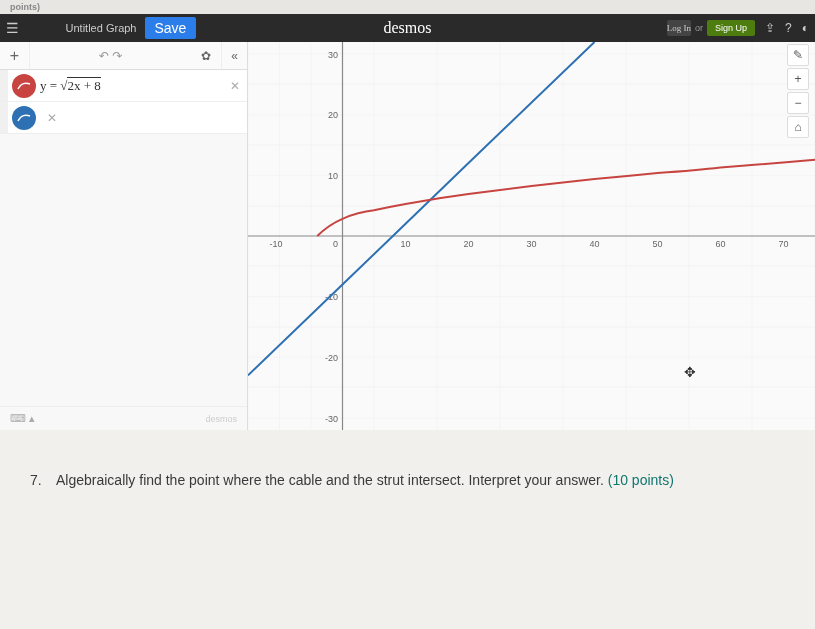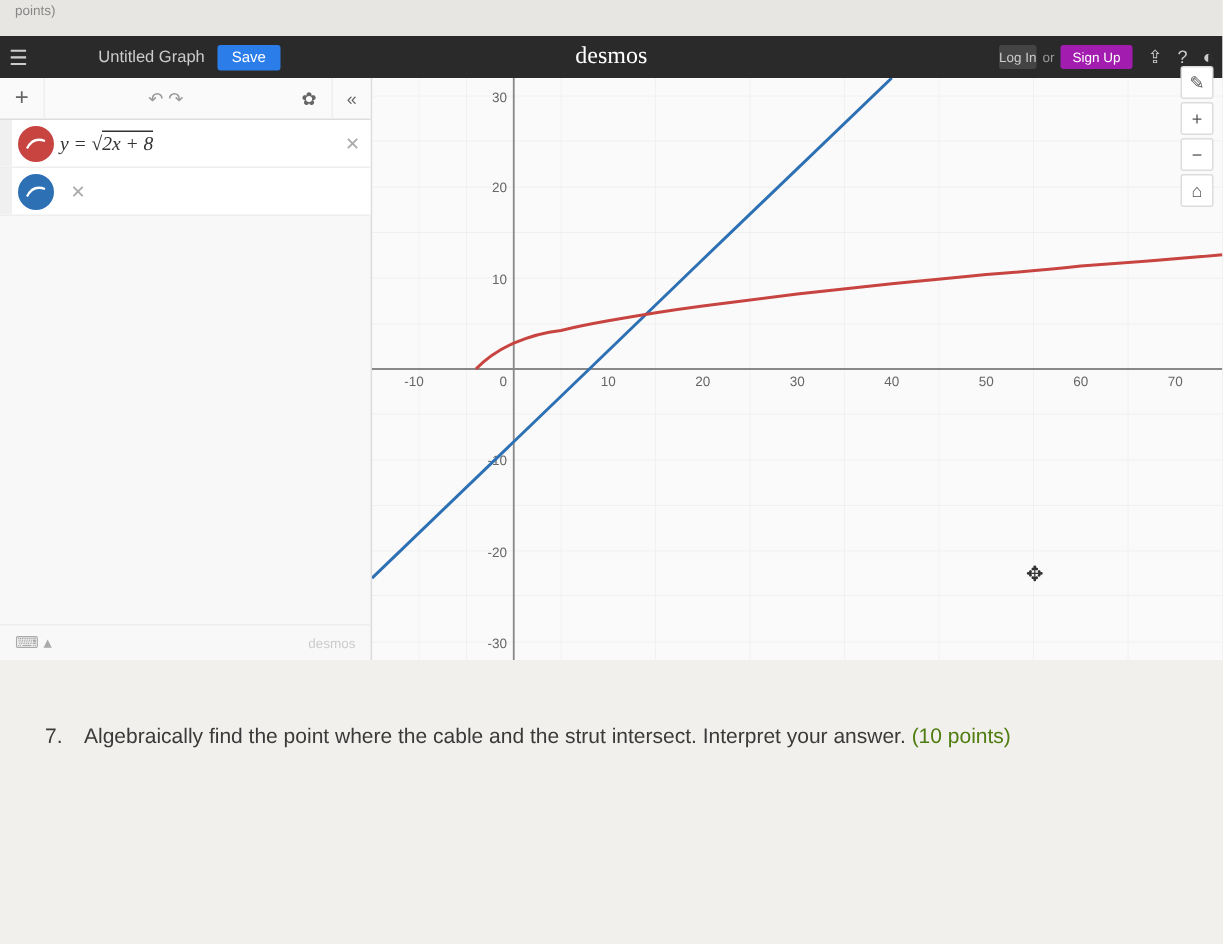--- a/index.html
+++ b/index.html
@@ -1,65 +1,65 @@
 <!DOCTYPE html>
 <html><head>
   <meta charset="utf-8">
   <style>
     * { box-sizing: border-box; margin: 0; padding: 0; }
     body { font-family: Arial, sans-serif; background: #f2f0ed; width: 815px; height: 629px; overflow: hidden; position: relative; }
     
-    .top-cut { height: 24px; background: #e8e6e3; padding: 2px 10px; font-size: 9px; color: #888; }
+    .top-cut { height: 14px; background: #e8e6e3; padding: 2px 10px; font-size: 9px; color: #888; font-weight: bold; }
     
     .header { background: #2a2a2a; height: 28px; display: flex; align-items: center; padding: 0 6px; position: relative; }
     .menu-icon { color: #ccc; font-size: 14px; margin-right: 8px; cursor: pointer; }
     .title { color: #ccc; font-size: 11px; margin-right: 8px; margin-left: 39px; }
-    .save-btn { background: #2b7de9; color: #fff; border: none; padding: 3px 10px; font-size: 10px; cursor: pointer; border-radius: 2px; }
+    .save-btn { background: #2b7de9; color: #fff; border: none; padding: 3px 10px; font-size: 14px; cursor: pointer; border-radius: 2px; }
     .brand { position: absolute; left: 50%; transform: translateX(-50%); color: #fff; font-size: 16px; font-family: serif; }
     .header-right { margin-left: auto; display: flex; align-items: center; gap: 4px; }
-    .login-btn { background: #444; color: #ccc; border: none; padding: 3px 0; font-size: 9px; cursor: pointer; border-radius: 2px; }
+    .login-btn { background: #444; color: #ccc; border: none; padding: 3px 0; font-size: 9px; cursor: pointer; border-radius: 2px; font-family: Liberation Serif, serif; }
     .or-txt { color: #999; font-size: 9px; }
-    .signup-btn { background: #a21caf; color: #fff; border: none; padding: 3px 8px; font-size: 9px; cursor: pointer; border-radius: 2px; }
+    .signup-btn { background: #4d7c0f; color: #fff; border: none; padding: 3px 8px; font-size: 9px; cursor: pointer; border-radius: 2px; }
     .hdr-icon { color: #ccc; font-size: 12px; margin-left: 6px; cursor: pointer; }
     
     .main { display: flex; height: 388px; }
     .sidebar { width: 248px; background: #f8f8f8; border-right: 1px solid #ddd; display: flex; flex-direction: column; }
     .sb-toolbar { height: 28px; display: flex; align-items: center; border-bottom: 1px solid #ddd; background: #fafafa; }
     .sb-add { width: 30px; text-align: center; font-size: 16px; color: #666; cursor: pointer; border-right: 1px solid #eee; height: 100%; line-height: 28px; }
     .sb-undo { flex: 1; text-align: center; color: #999; font-size: 12px; cursor: pointer; }
     .sb-gear { width: 30px; text-align: center; color: #666; font-size: 12px; cursor: pointer; }
     .sb-collapse { width: 26px; text-align: center; color: #666; font-size: 12px; cursor: pointer; border-left: 1px solid #eee; height: 100%; line-height: 28px; }
     
     .expr-row { display: flex; align-items: center; height: 32px; border-bottom: 1px solid #eee; background: #fff; }
     .expr-handle { width: 8px; background: #f0f0f0; height: 100%; }
     .expr-icon { width: 24px; height: 24px; border-radius: 50%; margin: 0 4px; display: flex; align-items: center; justify-content: center; }
     .ic-red { background: #c74440; }
     .ic-blue { background: #2d70b3; }
     .expr-icon svg { width: 14px; height: 14px; }
-    .expr-text { flex: 1; font-family: 'Times New Roman', serif; font-style: italic; font-size: 13px; color: #333; }
+    .expr-text { flex: 1; font-family: 'Times New Roman', serif; font-size: 13px; color: #333; }
     .expr-del { width: 24px; color: #aaa; font-size: 12px; cursor: pointer; text-align: center; }
     
     .sb-spacer { flex: 1; }
     .sb-footer { height: 24px; display: flex; align-items: center; padding: 0 10px; border-top: 1px solid #eee; }
     .kbd-icon { color: #aaa; font-size: 11px; cursor: pointer; }
     .desmos-txt { margin-left: auto; color: #ccc; font-size: 9px; }
     
     .graph-area { flex: 1; background: #fafafa; position: relative; }
     .graph-svg { width: 100%; height: 100%; }
     
     .right-tools { position: absolute; right: 6px; top: 44px; display: flex; flex-direction: column; gap: 2px; }
     .tool-btn { width: 22px; height: 22px; background: #fff; border: 1px solid #ddd; display: flex; align-items: center; justify-content: center; font-size: 12px; color: #555; cursor: pointer; border-radius: 2px; }
     
     .move-cursor { position: absolute; left: 436px; top: 322px; font-size: 14px; color: #333; pointer-events: none;}
     
     .question-area { padding: 40px 30px 20px 30px; background: #f2f0ed; }
     .q-row { display: flex; font-size: 14px; color: #3a3a3a; line-height: 1.5; }
     .q-num { width: 26px; flex-shrink: 0; }
     .q-text { flex: 1; }
-    .pts { color: #4d7c0f; }
+    .pts { color: #0f766e; }
     
     .axis-label { font-size: 9px; fill: #666; font-family: Arial; }
   </style>
 </head>
 <body>
 
 <div class="top-cut">points)</div>
 
 <div class="header">
   <span class="menu-icon">☰</span>

